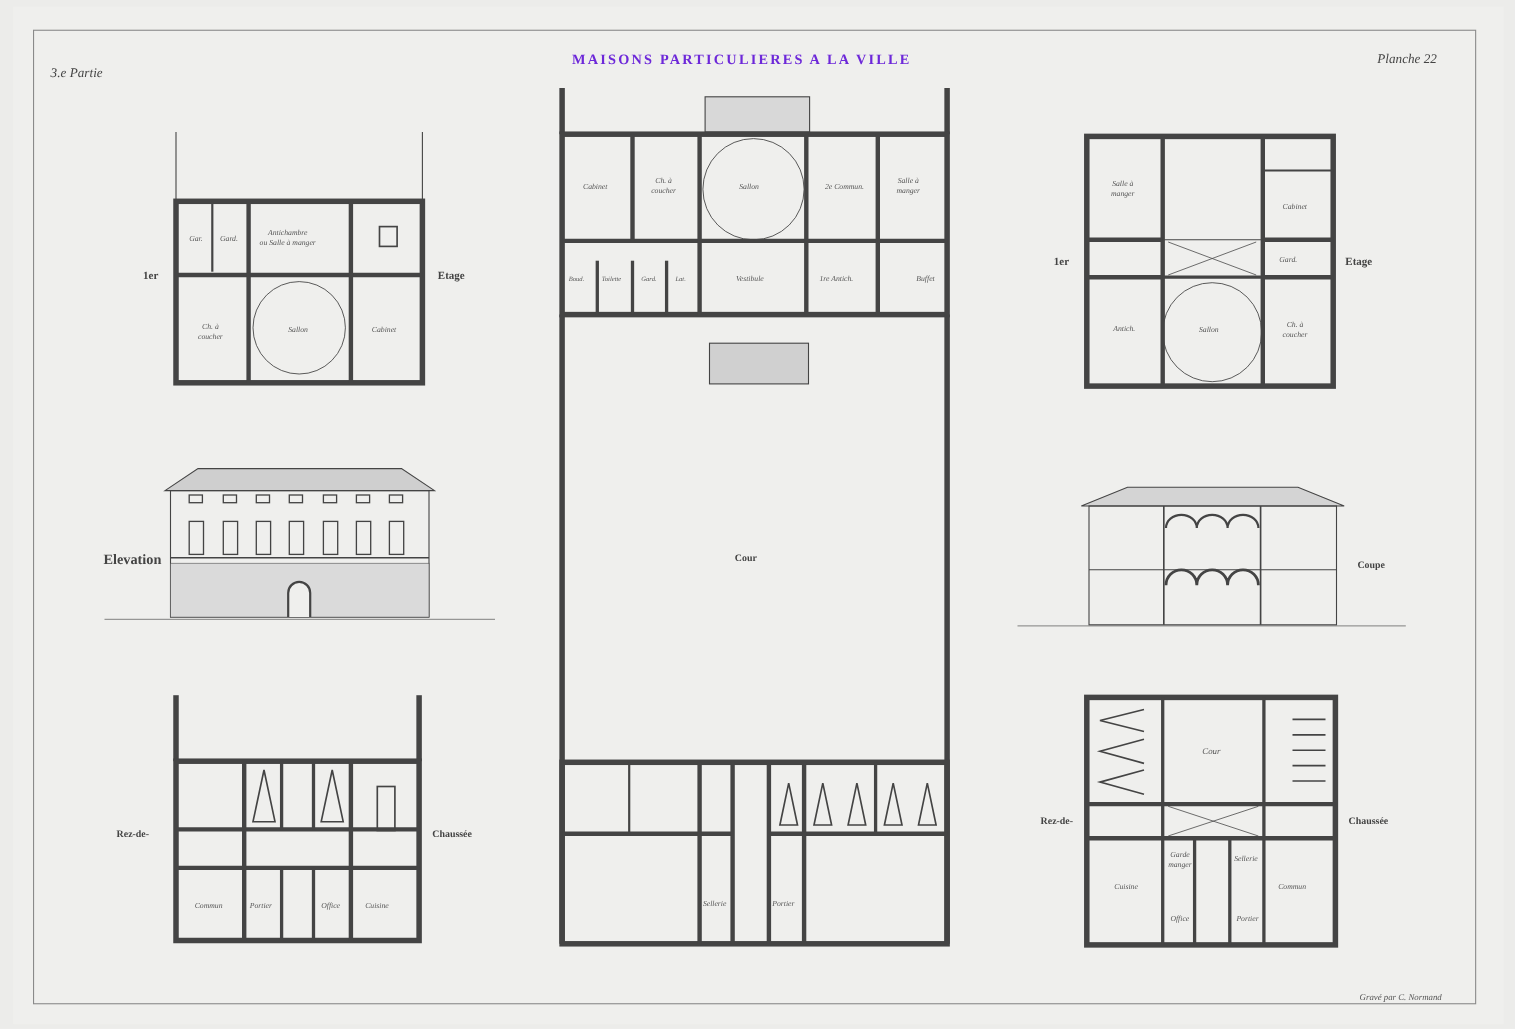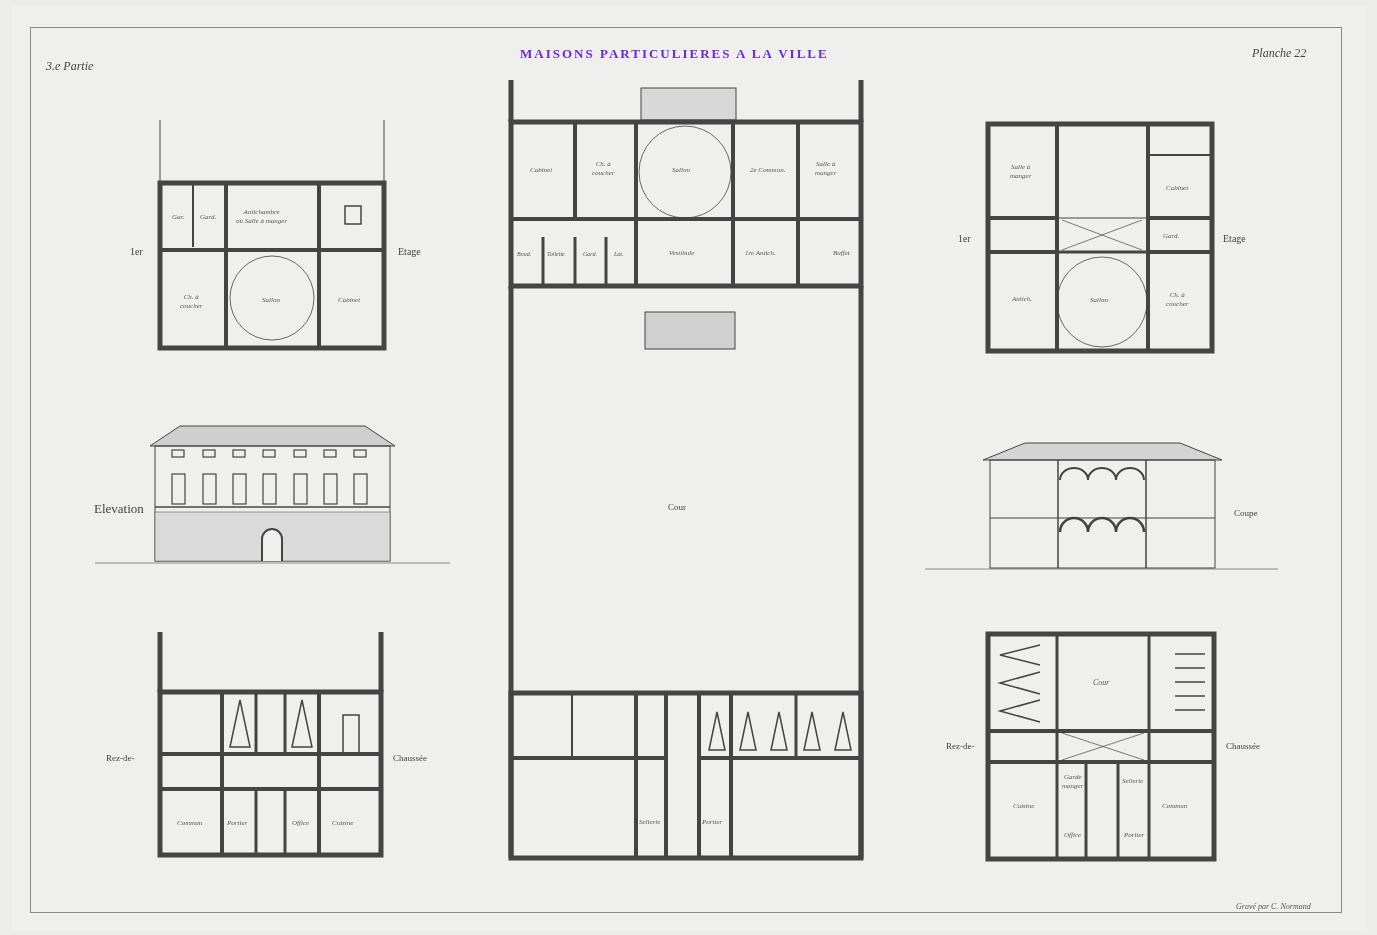--- a/index.html
+++ b/index.html
@@ -1,21 +1,21 @@
 <!DOCTYPE html>
 <html><head>
 <meta charset="utf-8">
 <style>
   html, body { margin:0; padding:0; }
   body { width:1377px; height:935px; background:#ececea; position:relative; overflow:hidden; font-family:"Liberation Serif", serif; color:#3a3a3a; }
   .paper { position:absolute; left:12px; top:6px; width:1355px; height:925px; background:#efefed; }
   .frame { position:absolute; left:30px; top:27px; width:1312px; height:886px; border:1px solid #8a8a8a; box-sizing:border-box; }
   .hdr { position:absolute; font-size:12px; font-style:italic; color:#444; }
   .title { position:absolute; left:520px; top:46px; font-size:13px; font-weight:bold; letter-spacing:2px; color:#6d28d9; }
-  .lbl { position:absolute; font-size:10px; color:#444; white-space:nowrap; }
+  .lbl { position:absolute; font-size:10px; color:#444; white-space:nowrap;font-weight:bold; }
   .room { position:absolute; font-size:7px; font-style:italic; color:#555; text-align:center; white-space:pre-line; line-height:9px; }
   svg { position:absolute; left:0; top:0; }
   .credit { position:absolute; left:1236px; top:902px; font-size:8px; font-style:italic; color:#555; }
 </style>
 </head>
 <body>
 
 <div class="paper"></div>
 <div class="frame"></div>
 

